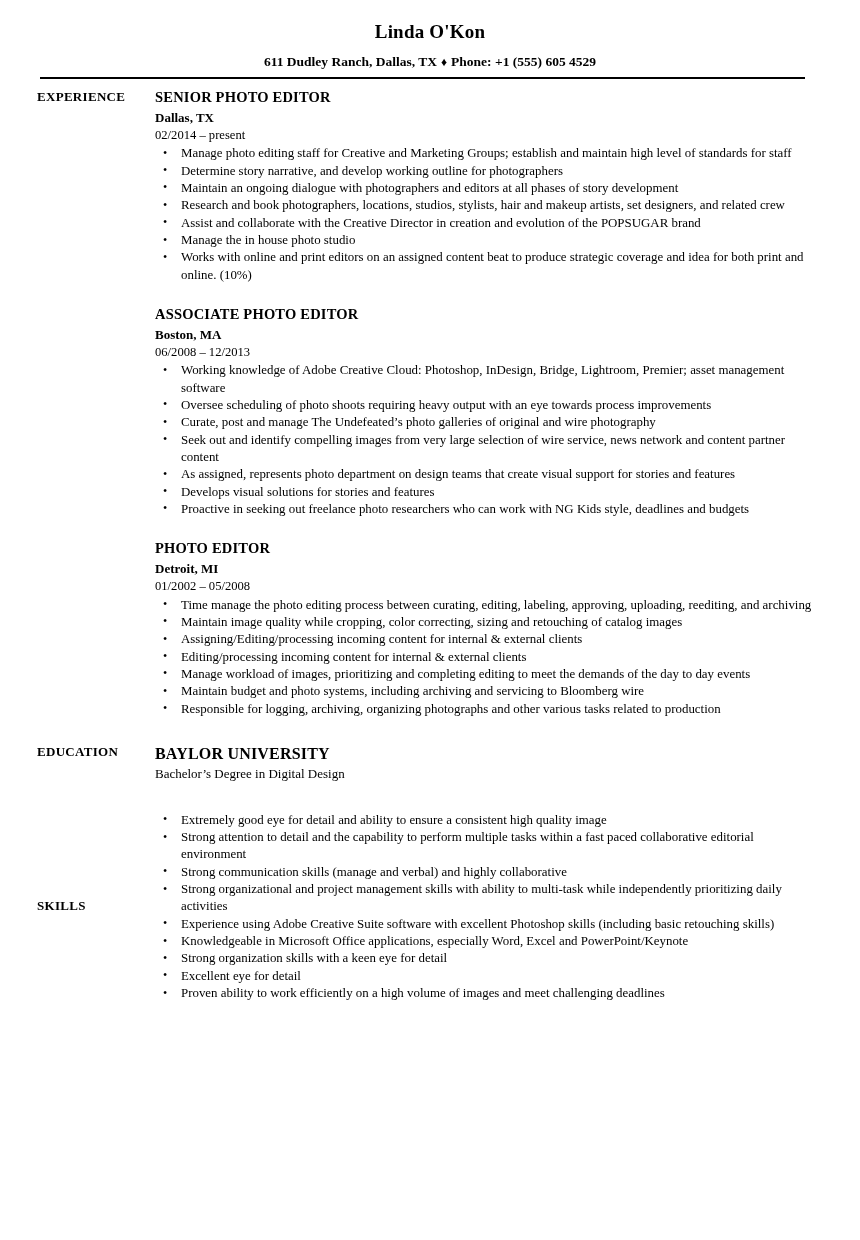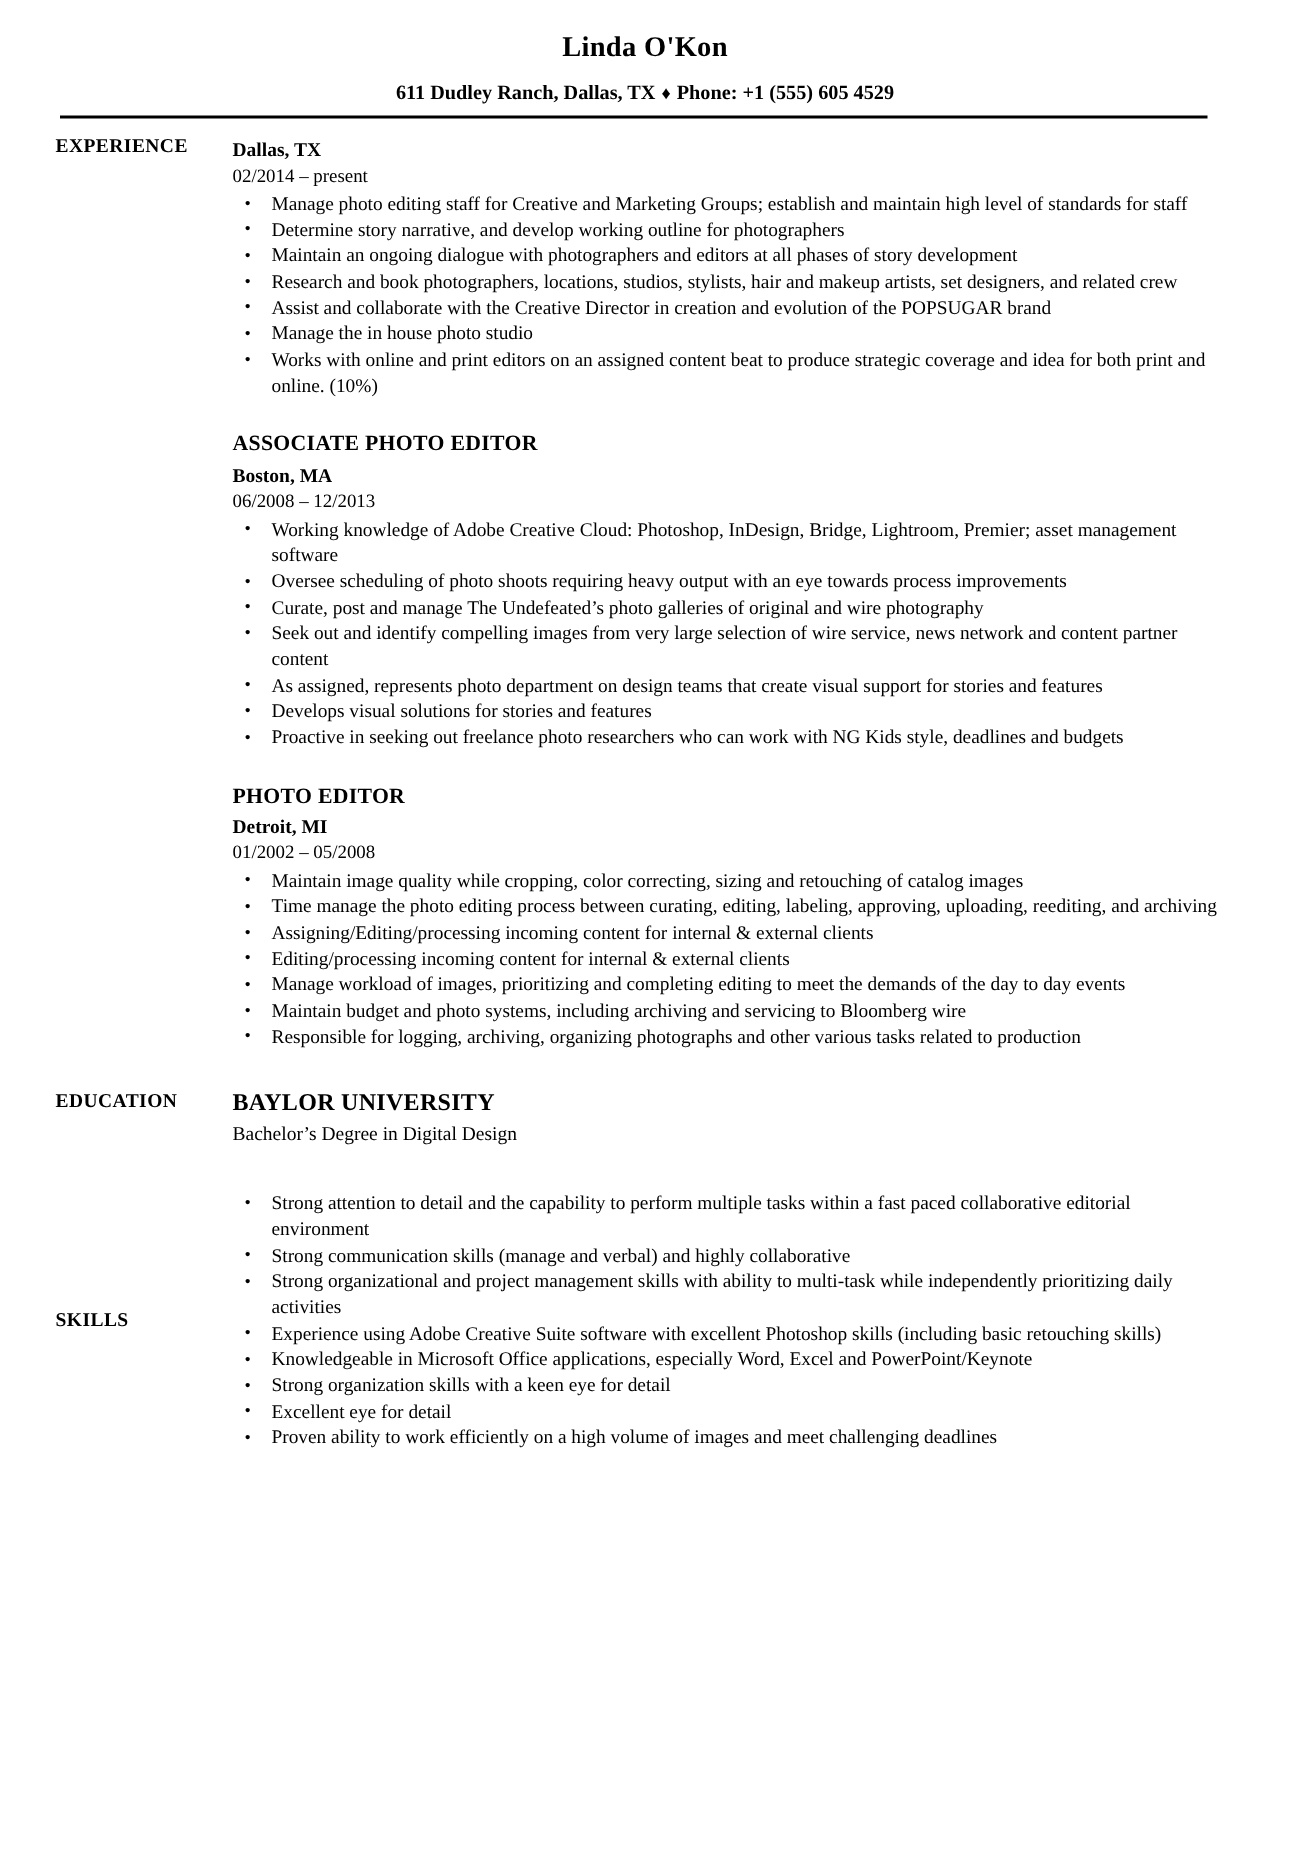--- a/index.html
+++ b/index.html
@@ -144,20 +144,21 @@
       <span>611 Dudley Ranch, Dallas, TX</span><span class="contact-sep">♦</span><span>Phone: +1 (555) 605 4529</span>
     </div>
     <div class="header-rule"></div>
   </div>
 
   <div class="section experience-section">
     <div class="section-label">EXPERIENCE</div>
     <div class="section-body">
 
       <div class="job">
+        <div class="job-title">SENIOR PHOTO EDITOR</div>
         <div class="job-location">Dallas, TX</div>
         <div class="job-dates">02/2014 – present</div>
         <ul class="bullets">
           <li>Manage photo editing staff for Creative and Marketing Groups; establish and maintain high level of standards for staff</li>
           <li>Determine story narrative, and develop working outline for photographers</li>
           <li>Maintain an ongoing dialogue with photographers and editors at all phases of story development</li>
           <li>Research and book photographers, locations, studios, stylists, hair and makeup artists, set designers, and related crew</li>
           <li>Assist and collaborate with the Creative Director in creation and evolution of the POPSUGAR brand</li>
           <li>Manage the in house photo studio</li>
           <li>Works with online and print editors on an assigned content beat to produce strategic coverage and idea for both print and online. (10%)</li>
@@ -177,22 +178,22 @@
           <li>Develops visual solutions for stories and features</li>
           <li>Proactive in seeking out freelance photo researchers who can work with NG Kids style, deadlines and budgets</li>
         </ul>
       </div>
 
       <div class="job">
         <div class="job-title">PHOTO EDITOR</div>
         <div class="job-location">Detroit, MI</div>
         <div class="job-dates">01/2002 – 05/2008</div>
         <ul class="bullets">
+          <li>Time manage the photo editing process between curating, editing, labeling, approving, uploading, reediting, and archiving</li>
           <li>Maintain image quality while cropping, color correcting, sizing and retouching of catalog images</li>
-          <li>Time manage the photo editing process between curating, editing, labeling, approving, uploading, reediting, and archiving</li>
           <li>Assigning/Editing/processing incoming content for internal &amp; external clients</li>
           <li>Editing/processing incoming content for internal &amp; external clients</li>
           <li>Manage workload of images, prioritizing and completing editing to meet the demands of the day to day events</li>
           <li>Maintain budget and photo systems, including archiving and servicing to Bloomberg wire</li>
           <li>Responsible for logging, archiving, organizing photographs and other various tasks related to production</li>
         </ul>
       </div>
 
     </div>
   </div>
@@ -204,20 +205,21 @@
         <div class="edu-school">BAYLOR UNIVERSITY</div>
         <div class="edu-degree">Bachelor’s Degree in Digital Design</div>
       </div>
     </div>
   </div>
 
   <div class="section skills-section">
     <div class="section-label">SKILLS</div>
     <div class="section-body">
       <ul class="bullets">
+        <li>Extremely good eye for detail and ability to ensure a consistent high quality image</li>
         <li>Strong attention to detail and the capability to perform multiple tasks within a fast paced collaborative editorial environment</li>
         <li>Strong communication skills (manage and verbal) and highly collaborative</li>
         <li>Strong organizational and project management skills with ability to multi-task while independently prioritizing daily activities</li>
         <li>Experience using Adobe Creative Suite software with excellent Photoshop skills (including basic retouching skills)</li>
         <li>Knowledgeable in Microsoft Office applications, especially Word, Excel and PowerPoint/Keynote</li>
         <li>Strong organization skills with a keen eye for detail</li>
         <li>Excellent eye for detail</li>
         <li>Proven ability to work efficiently on a high volume of images and meet challenging deadlines</li>
       </ul>
     </div>

